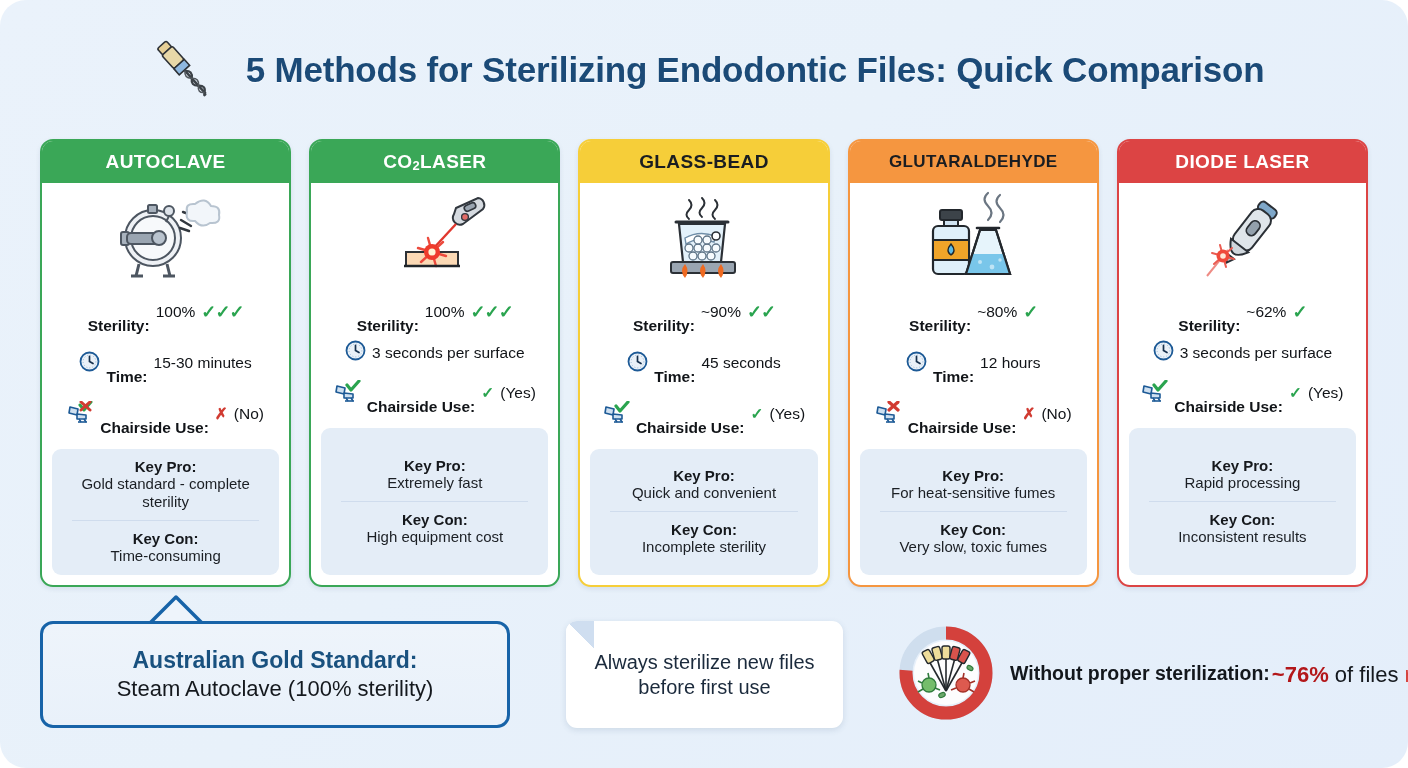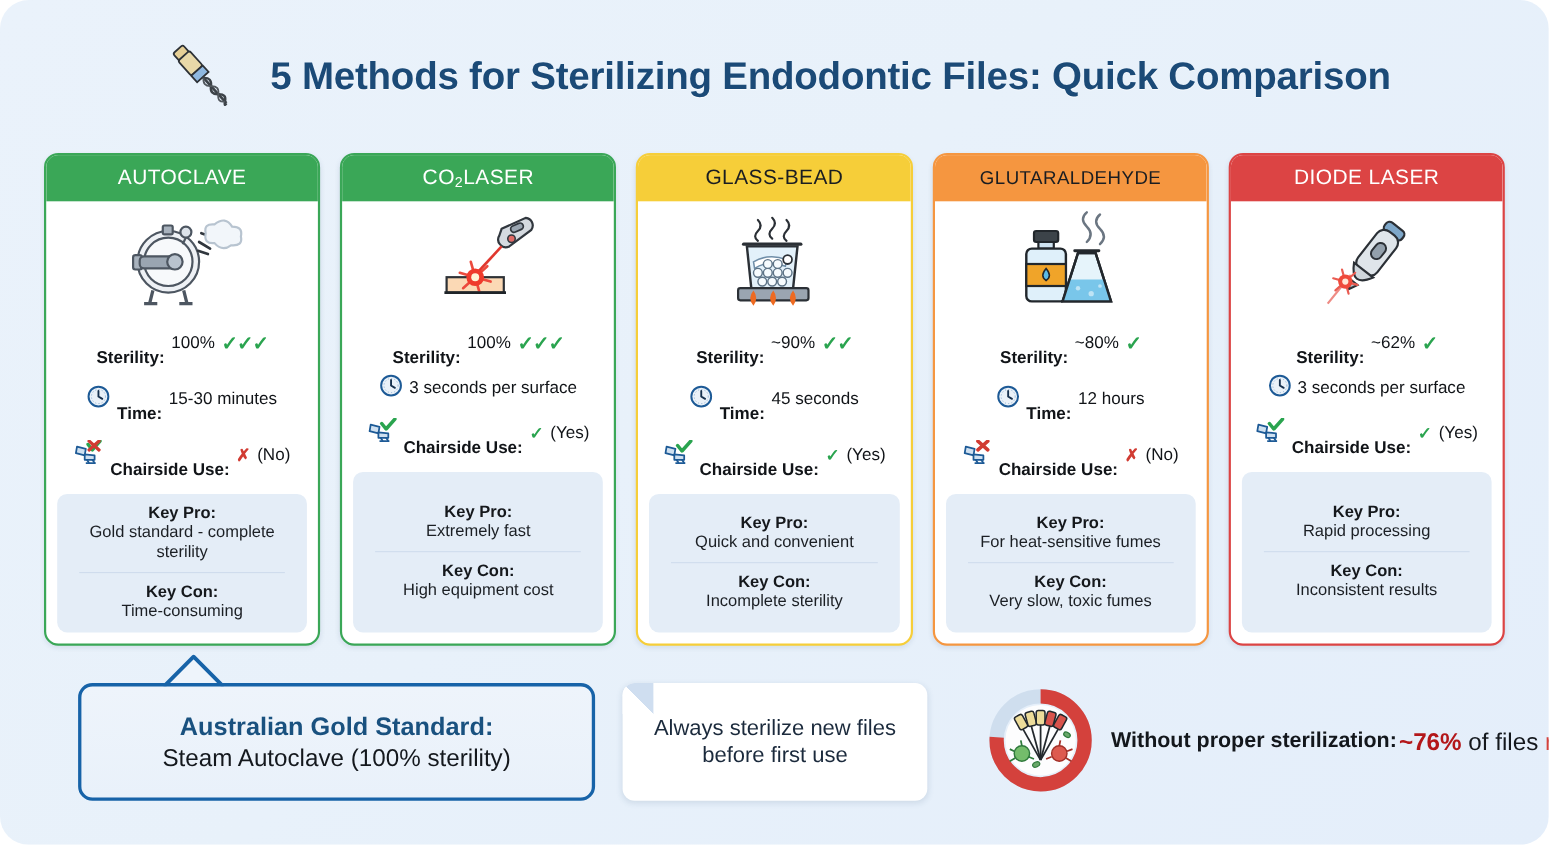--- a/index.html
+++ b/index.html
@@ -40,21 +40,21 @@
     border-radius:13px;
     display:flex; flex-direction:column;
     overflow:hidden;
     box-shadow:0 2px 5px rgba(35,70,110,.10);
   }
   .card-header{
     background:var(--accent);
     color:var(--hdr-text);
     height:42px; flex:0 0 42px;
     display:flex; align-items:center; justify-content:center;
-    font-size:19px; font-weight:normal; letter-spacing:.4px;
+    font-size:19px; font-weight:bold; letter-spacing:.4px;
     white-space:nowrap;
   }
   .card-header.small{ font-size:17px; }
   .card-header sub{ font-size:.68em; vertical-align:baseline; position:relative; top:3px; }
 
   .art{
     height:104px; flex:0 0 104px;
     display:flex; align-items:center; justify-content:center;
     padding-top:6px;
   }
@@ -84,21 +84,21 @@
   }
   .pc .lbl{ font-size:15px; font-weight:bold; color:#15181c; text-align:center; }
   .pc .val{ font-size:15px; color:#1b1f24; text-align:center; line-height:1.18; }
   .pc .sep{ height:1px; background:#cfdced; margin:9px 14px; }
 
   
   .callout{
     position:absolute; left:40px; top:621px; width:470px; height:107px;
     border:3.5px solid #1763a8; border-radius:13px;
     background:linear-gradient(180deg,#eef4fb 0%,#e9f1fa 100%);
-    display:flex; flex-direction:column; align-items:center; justify-content:center;margin-left:31px;
+    display:flex; flex-direction:column; align-items:center; justify-content:center;
   }
   .callout .l1{ font-size:23px; font-weight:bold; color:#19517f; }
   .callout .l2{ font-size:22px; color:#14181d; margin-top:2px; }
   .callout-arrow{
     position:absolute; left:148px; top:594px; width:56px; height:30px;
   }
 
   
   .note{
     position:absolute; left:566px; top:621px; width:277px; height:107px;

